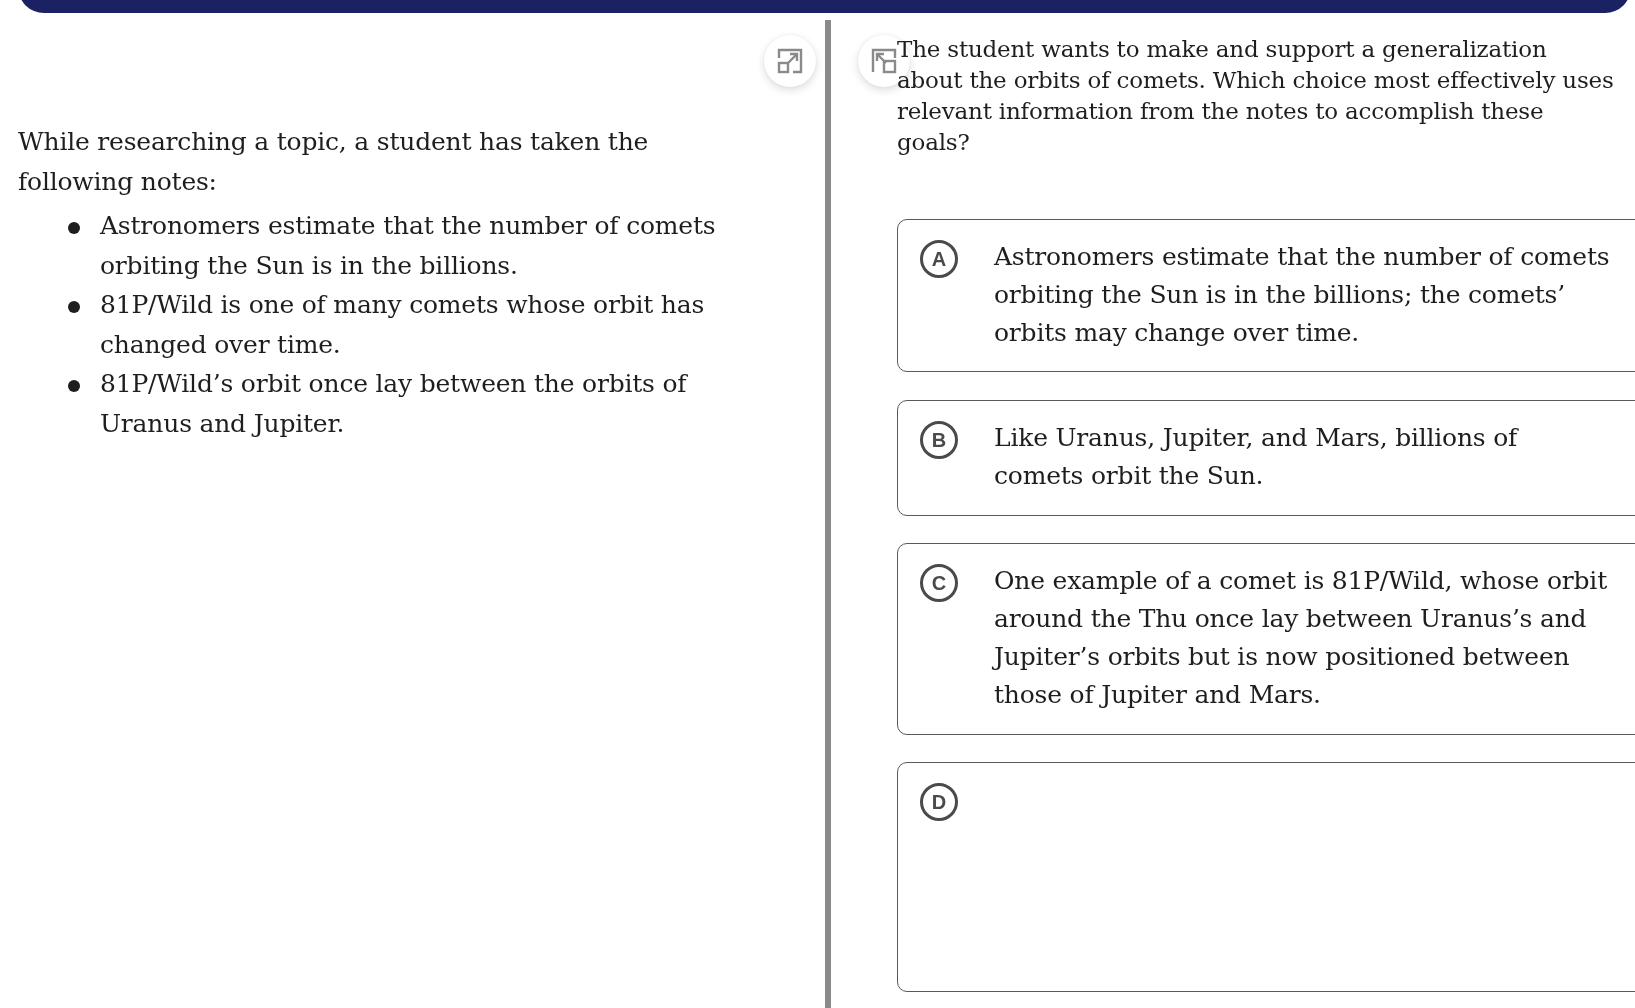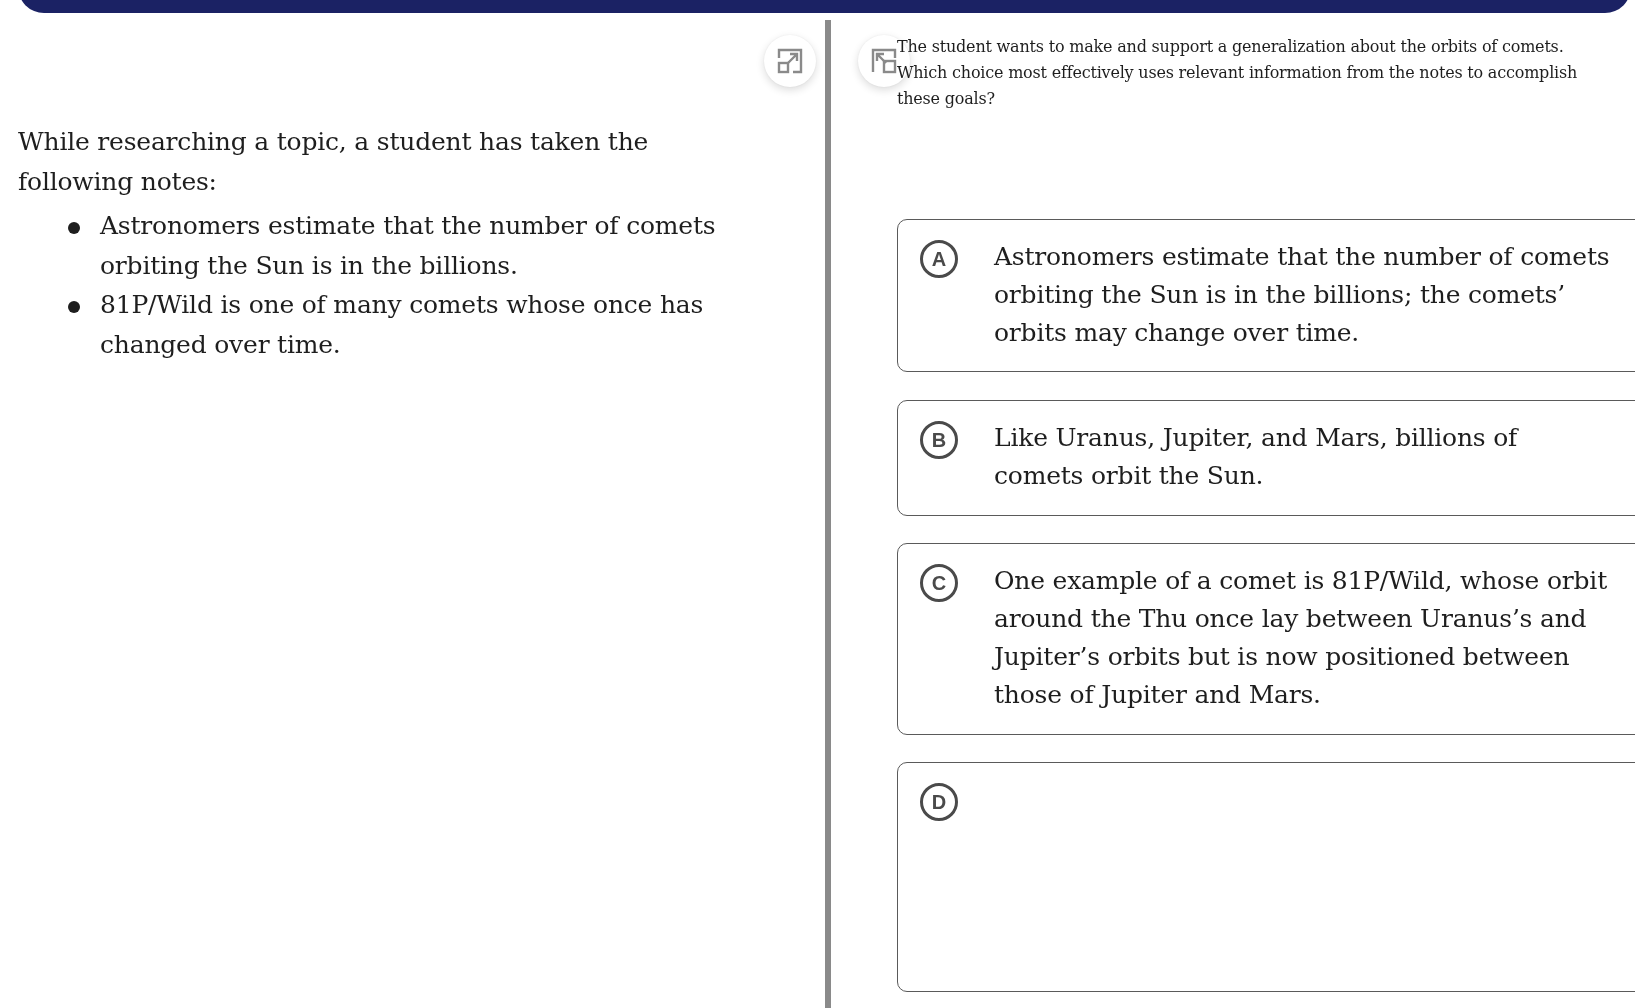--- a/index.html
+++ b/index.html
@@ -46,21 +46,21 @@
     .notes li .bullet {
       position: absolute; left: 50px; top: 16px;
       width: 12px; height: 12px; border-radius: 50%;
       background: #1e1e1e;
     }
 
     .right-pane {
       position: absolute; left: 897px; top: 34px; width: 720px;
     }
     .question {
-      font-size: 16px; line-height: 26px;
+      font-size: 23px; line-height: 31px;
       letter-spacing: -0.2px;
       padding-right: 0;
     }
     .choice {
       position: absolute; left: 0;
       width: 760px;
       border: 1.5px solid #5a5a5a;
       border-radius: 10px;
       background: #ffffff;
       cursor: pointer;
@@ -99,21 +99,22 @@
     <path d="M4 26 V4 H26 V12"></path>
     <rect x="15" y="15" width="11" height="11"></rect>
     <path d="M17 17 L8 8 M8 15 V8 H15"></path>
   </svg>
 </div>
 
 <div class="left-pane">
   <p class="intro">While researching a topic, a student has taken the following notes:</p>
   <ul class="notes">
     <li><span class="bullet"></span><span>Astronomers estimate that the number of comets orbiting the Sun is in the billions.</span></li>
-    <li><span class="bullet"></span><span>81P/Wild is one of many comets whose once has changed over time.</span></li>
+    <li><span class="bullet"></span><span>81P/Wild is one of many comets whose orbit has changed over time.</span></li>
+    <li><span class="bullet"></span><span>81P/Wild’s orbit once lay between the orbits of Uranus and Jupiter.</span></li>
   </ul>
 </div>
 
 <div class="right-pane">
   <p class="question">The student wants to make and support a generalization about the orbits of comets. Which choice most effectively uses relevant information from the notes to accomplish these goals?</p>
 </div>
 
 <div class="choice" style="left:897px; top:219px; height:153px; position:absolute;">
   <span class="choice-letter" style="top:20px;">A</span>
   <span class="choice-text" style="top:18px;">Astronomers estimate that the number of comets orbiting the Sun is in the billions; the comets’ orbits may change over time.</span>

